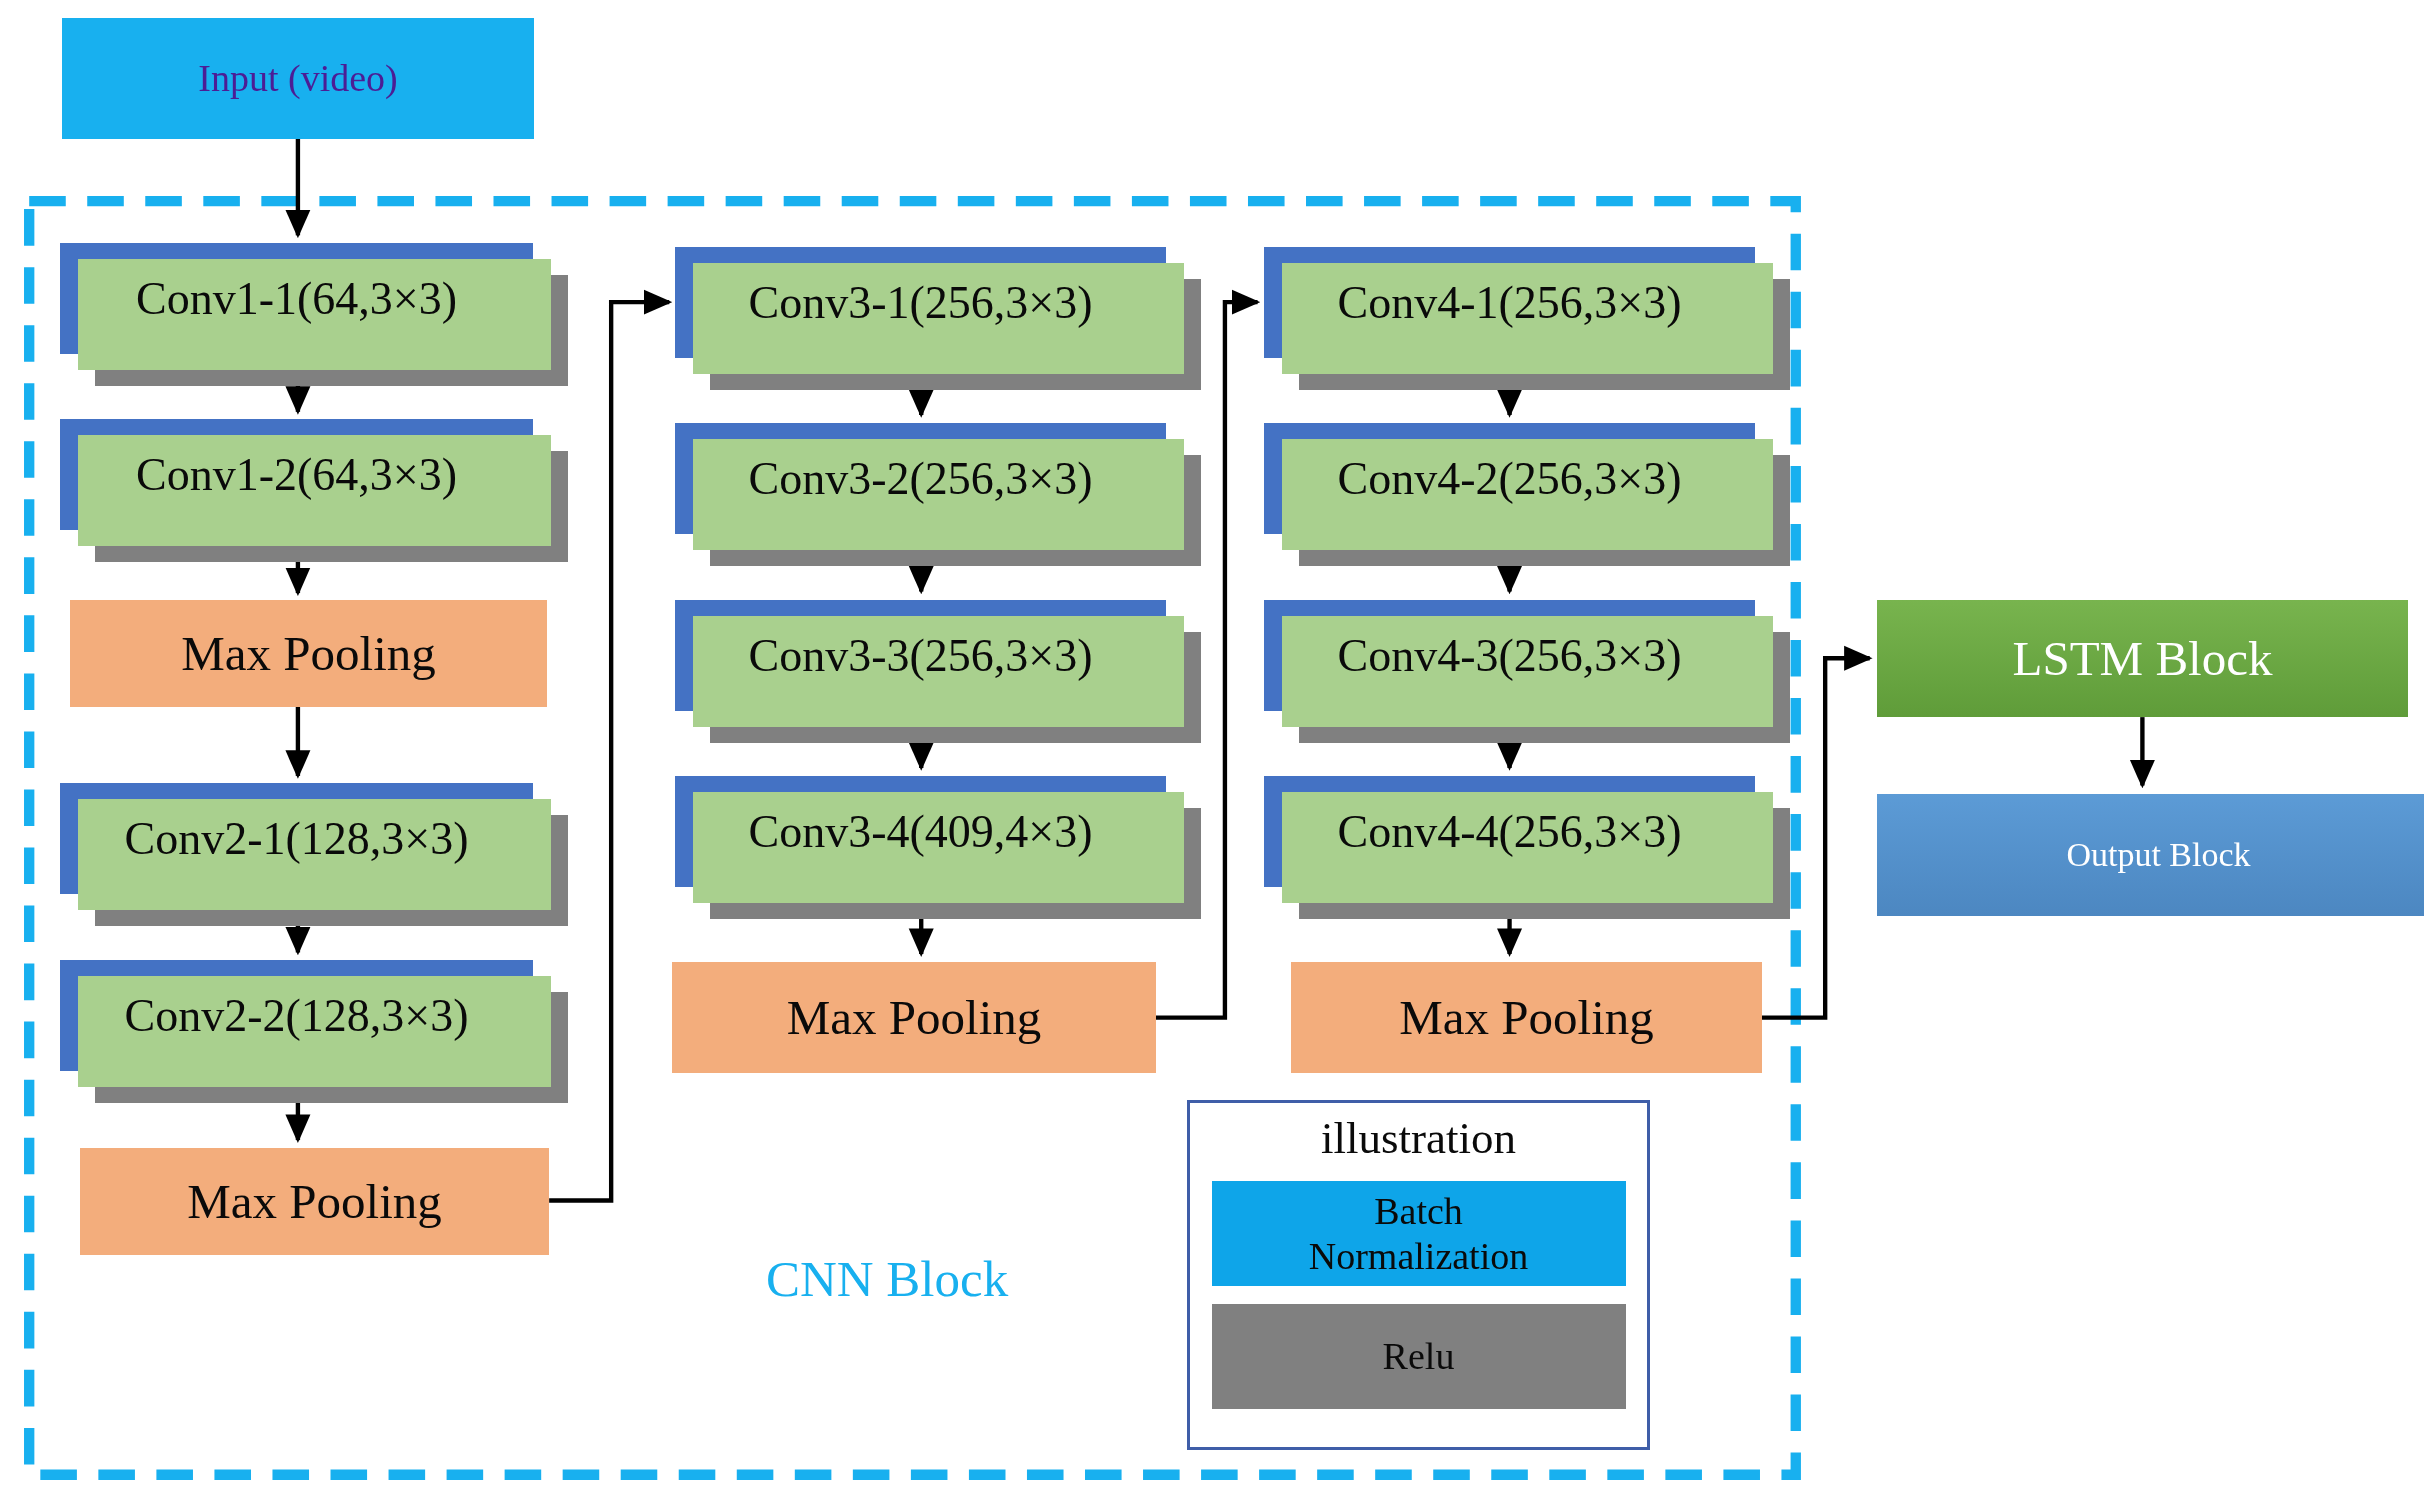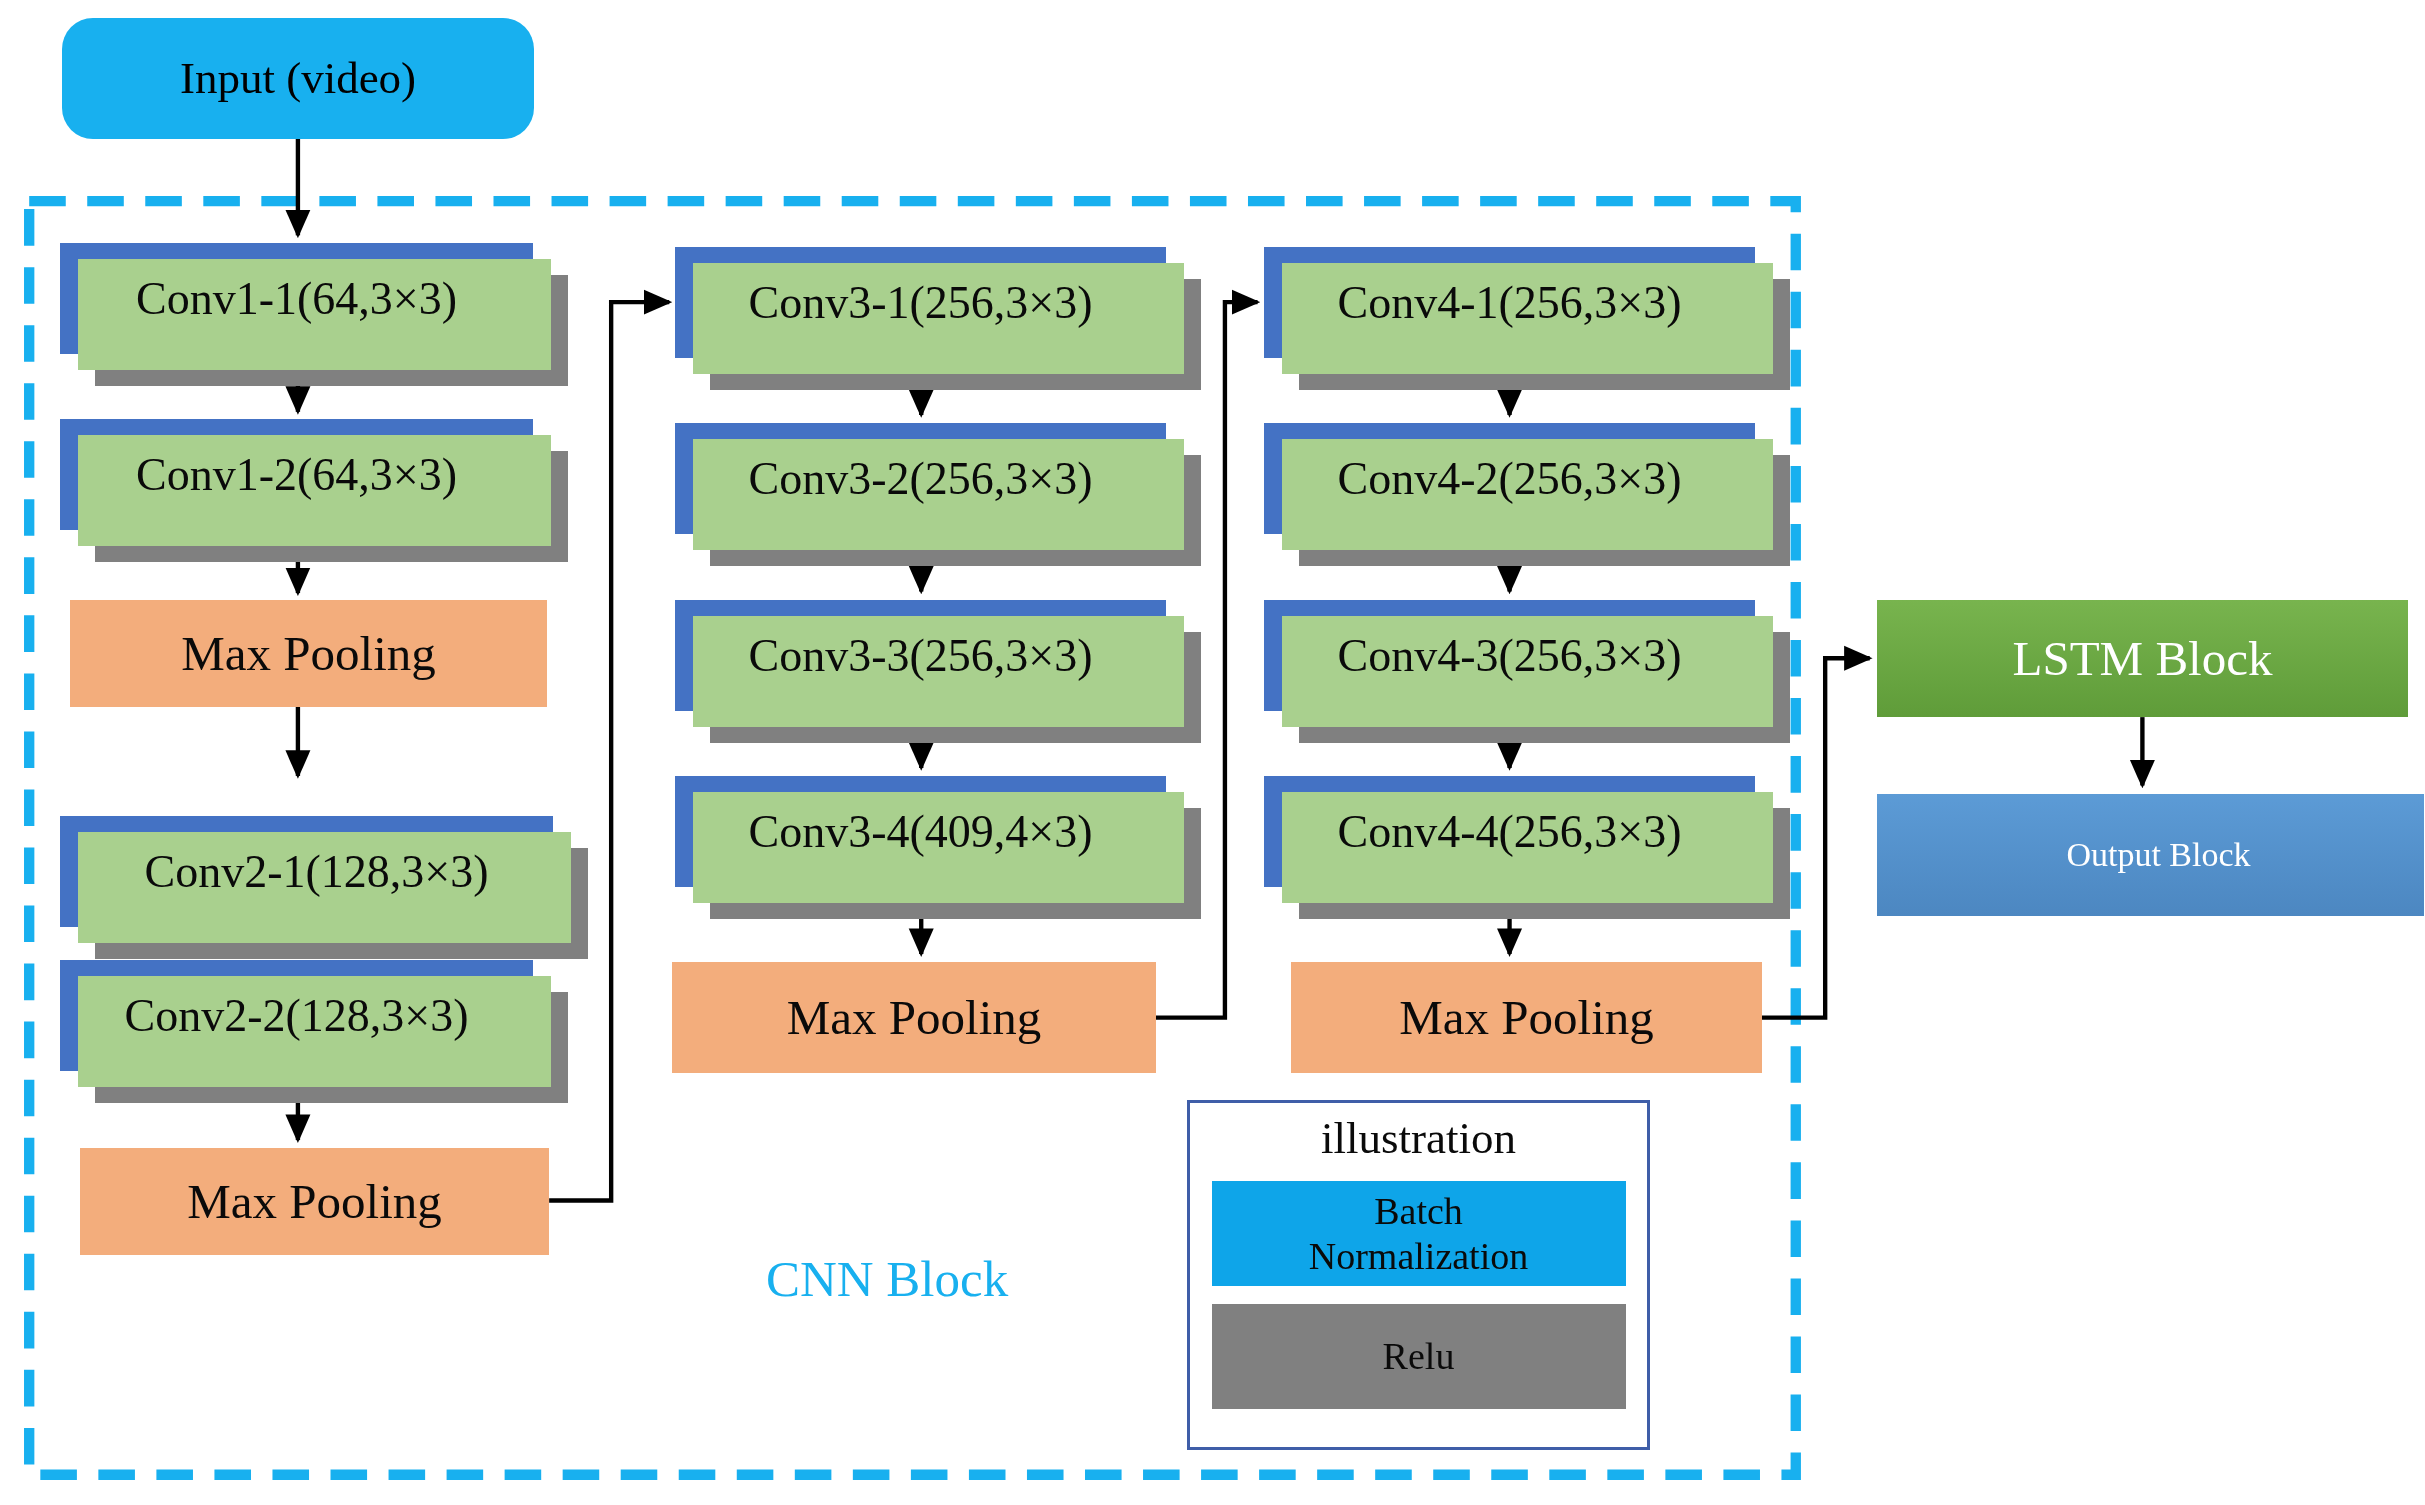--- a/index.html
+++ b/index.html
@@ -10,21 +10,21 @@
   .wire{stroke:var(--wire-black);stroke-width:5.5;fill:none;stroke-linejoin:miter;}
   .block{position:absolute;display:flex;align-items:center;justify-content:center;
          text-align:center;z-index:2;}
   .conv{background:var(--conv-blue);color:#0a0a0a;font-size:46px;}
   
   .conv::after{content:"";position:absolute;left:17.5px;top:16px;width:100%;height:100%;
                background:var(--batch-norm-green);z-index:-1;}
   .conv::before{content:"";position:absolute;left:35px;top:32px;width:100%;height:100%;
                 background:var(--relu-gray);z-index:-2;}
   .pool{background:var(--pool-orange);color:#0a0a0a;font-size:49px;}
-  .input-block{background:var(--cyan);color:#000000;font-size:45px;border-radius:31px;}
+  .input-block{background:var(--cyan);color:#4c1d95;font-size:38px;}
   .lstm-block{background:linear-gradient(180deg,var(--lstm-green-top),var(--lstm-green-bottom));
               color:#ffffff;font-size:49px;}
   .output-block{background:linear-gradient(180deg,var(--output-blue-top),var(--output-blue-bottom));
                 color:#ffffff;font-size:34px;padding-left:16px;}
   .cnn-label{position:absolute;left:720px;top:1245px;width:334px;height:67px;z-index:2;
              color:var(--cyan);font-size:51px;display:flex;align-items:center;justify-content:center;}
   .legend{position:absolute;left:1187px;top:1100px;width:463px;height:350px;z-index:2;
           background:#ffffff;border:3.2px solid var(--legend-border);box-sizing:border-box;
           display:flex;flex-direction:column;align-items:center;text-align:center;}
   .legend-title{font-size:45px;color:#0a0a0a;margin-top:11px;line-height:1.1;}
@@ -71,21 +71,21 @@
 
     <line class="wire" x1="2694" y1="902" x2="2694" y2="988" marker-end="url(#ah)"></line>
   </svg>
 
   <div class="block input-block" style="left:62px;top:17.5px;width:472px;height:121px;">Input (video)</div>
 
   <div id="generated-blocks">
       <div class="block conv" style="left: 60px; top: 243px; width: 473px; height: 111px;">Conv1-1(64,3×3)</div>
       <div class="block conv" style="left: 60px; top: 419px; width: 473px; height: 111px;">Conv1-2(64,3×3)</div>
       <div class="block pool" style="left: 70px; top: 600px; width: 477px; height: 107px;">Max Pooling</div>
-      <div class="block conv" style="left: 60px; top: 816px; width: 473px; height: 111px; padding-left: 20px;">Conv2-1(128,3×3)</div>
+      <div class="block conv" style="left: 60px; top: 783px; width: 473px; height: 111px;">Conv2-1(128,3×3)</div>
       <div class="block conv" style="left: 60px; top: 960px; width: 473px; height: 111px;">Conv2-2(128,3×3)</div>
       <div class="block pool" style="left: 80px; top: 1148px; width: 469px; height: 107px;">Max Pooling</div>
       <div class="block conv" style="left: 675px; top: 247px; width: 491px; height: 111px;">Conv3-1(256,3×3)</div>
       <div class="block conv" style="left: 675px; top: 423px; width: 491px; height: 111px;">Conv3-2(256,3×3)</div>
       <div class="block conv" style="left: 675px; top: 600px; width: 491px; height: 111px;">Conv3-3(256,3×3)</div>
       <div class="block conv" style="left: 675px; top: 776px; width: 491px; height: 111px;">Conv3-4(409,4×3)</div>
       <div class="block pool" style="left: 672px; top: 962px; width: 484px; height: 111px;">Max Pooling</div>
       <div class="block conv" style="left: 1264px; top: 247px; width: 491px; height: 111px;">Conv4-1(256,3×3)</div>
       <div class="block conv" style="left: 1264px; top: 423px; width: 491px; height: 111px;">Conv4-2(256,3×3)</div>
       <div class="block conv" style="left: 1264px; top: 600px; width: 491px; height: 111px;">Conv4-3(256,3×3)</div>

